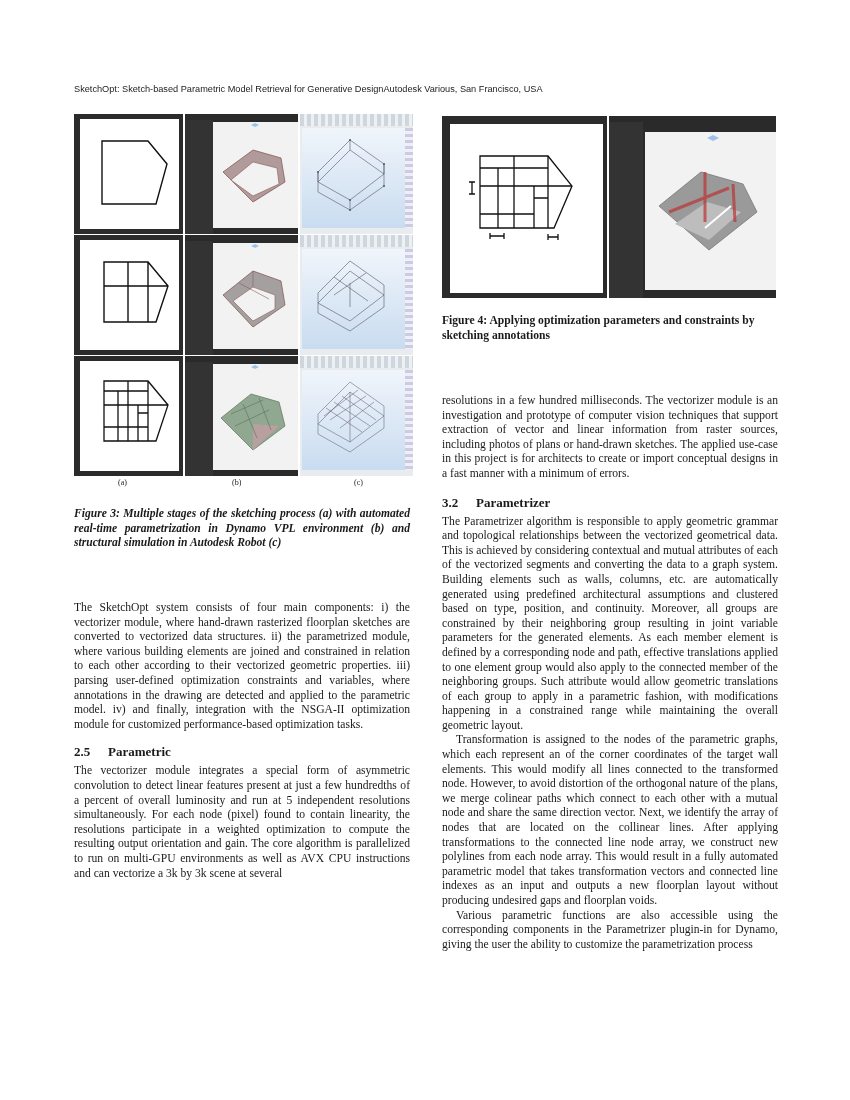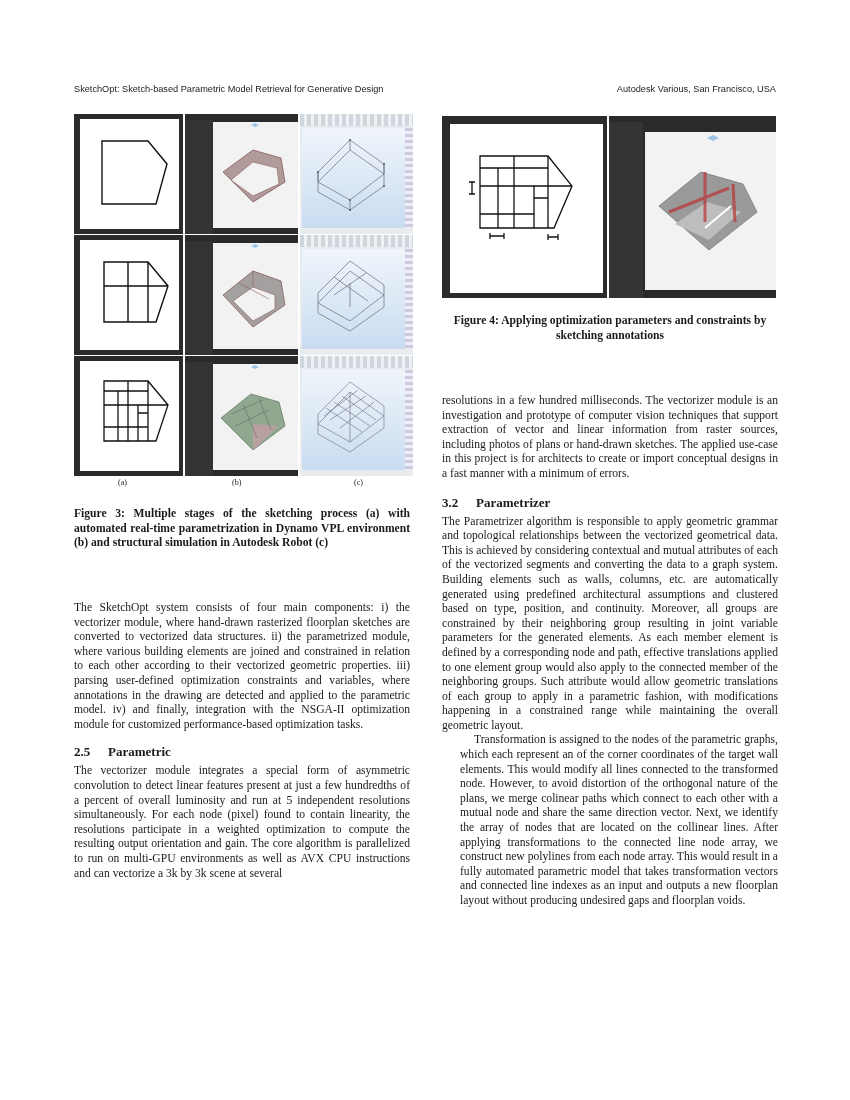--- a/index.html
+++ b/index.html
@@ -1,22 +1,22 @@
 <!DOCTYPE html>
 <html><head>
 <meta charset="utf-8">
 <style>
   html,body{margin:0;padding:0;background:#fff;}
   body{width:850px;height:1100px;position:relative;overflow:hidden;font-family:"Liberation Serif","DejaVu Serif",serif;color:#1a1a1a;}
-  .header{position:absolute;top:84px;left:74px;width:702px;display:flex;justify-content:space-between;font-family:"Liberation Sans","DejaVu Sans",sans-serif;font-size:9.2px;color:#222;gap:23px;}
+  .header{position:absolute;top:84px;left:74px;width:702px;display:flex;font-family:"Liberation Sans","DejaVu Sans",sans-serif;font-size:9.2px;color:#222;}
   .col{position:absolute;width:336px;}
   .col.left{left:74px;}
   .col.right{left:442px;}
   p.body{margin:0;font-size:11.6px;line-height:14.6px;text-align:justify;hyphens:auto;}
-  p.indent{text-indent:14px;margin-left:18px;}
+  p.indent{text-indent:14px;}
   .caption{font-weight:bold;font-size:11.6px;line-height:14.6px;text-align:justify;margin:0;}
   h2{margin:0;font-size:14.5px;font-weight:bold;letter-spacing:0.2px;}
   h3{margin:0;font-size:13px;font-weight:bold;}
   .secnum{display:inline-block;width:26px;}
   .subnum{display:inline-block;width:34px;}
   
   .fig3{position:absolute;left:74px;top:114px;width:339px;height:362px;}
   .panel{position:absolute;overflow:hidden;}
   .ps{background:#2b2b2b;}
   .ps .canvas{position:absolute;left:6px;top:5px;right:4px;bottom:5px;background:#fff;}
@@ -142,21 +142,21 @@
         </g>
       </svg>
     </div>
       <div class="rbar"></div>
   </div>
 </div>
 <span class="sub" style="left:118px;">(a)</span>
 <span class="sub" style="left:232px;">(b)</span>
 <span class="sub" style="left:354px;">(c)</span>
 
-<div class="col left" style="top:507px;">
+<div class="col left" style="top:507px;font-style:italic;">
   <p class="caption">Figure 3: Multiple stages of the sketching process (a) with automated real-time parametrization in Dynamo VPL environment (b) and structural simulation in Autodesk Robot (c)</p>
 </div>
 
 <div class="col left" style="top:597px;">
   <p class="body" style="margin-top:4px;">The SketchOpt system consists of four main components: i) the vectorizer module, where hand-drawn rasterized floorplan sketches are converted to vectorized data structures. ii) the parametrized module, where various building elements are joined and constrained in relation to each other according to their vectorized geometric properties. iii) parsing user-defined optimization constraints and variables, where annotations in the drawing are detected and applied to the parametric model. iv) and finally, integration with the NSGA-II optimization module for customized performance-based optimization tasks.</p>
   <h3 style="margin-top:12px;">
     <span class="subnum">2.5</span><span>Parametric</span>
   </h3>
   <p class="body" style="margin-top:4px;">The vectorizer module integrates a special form of asymmetric convolution to detect linear features present at just a few hundredths of a percent of overall luminosity and run at 5 independent resolutions simultaneously. For each node (pixel) found to contain linearity, the resolutions participate in a weighted optimization to compute the resulting output orientation and gain. The core algorithm is parallelized to run on multi-GPU environments as well as AVX CPU instructions and can vectorize a 3k by 3k scene at several</p>
 </div>
@@ -183,23 +183,24 @@
         <path d="M14 74 L56 40 L98 52 L112 80 L64 118 Z" fill="#9a9a9a" stroke="#777" stroke-width="0.8"></path>
         <path d="M30 92 L62 70 L96 80 L64 108 Z" fill="#bdbdbd"></path>
         <path d="M24 80 L84 56 M60 40 L60 90 M88 52 L90 90" stroke="#b33" stroke-width="3" opacity="0.7"></path>
         <path d="M60 96 L86 74" stroke="#fff" stroke-width="2"></path>
       </svg>
     </div>
   </div>
 </div>
 
 <div class="col right" style="top:314px;">
-  <p class="caption" style="text-align:center;">Figure 4: Applying optimization parameters and constraints by sketching annotations</p>
+  <p class="caption" style="text-align:left;">Figure 4: Applying optimization parameters and constraints by sketching annotations</p>
 </div>
 
 <div class="col right" style="top:394px;">
   <p class="body">resolutions in a few hundred milliseconds. The vectorizer module is an investigation and prototype of computer vision techniques that support extraction of vector and linear information from raster sources, including photos of plans or hand-drawn sketches. The applied use-case in this project is for architects to create or import conceptual designs in a fast manner with a minimum of errors.</p>
   <h3 style="margin-top:13px;">
     <span class="subnum">3.2</span><span>Parametrizer</span>
   </h3>
   <p class="body" style="margin-top:4px;">The Parametrizer algorithm is responsible to apply geometric grammar and topological relationships between the vectorized geometrical data. This is achieved by considering contextual and mutual attributes of each of the vectorized segments and converting the data to a graph system. Building elements such as walls, columns, etc. are automatically generated using predefined architectural assumptions and clustered based on type, position, and continuity. Moreover, all groups are constrained by their neighboring group resulting in joint variable parameters for the generated elements. As each member element is defined by a corresponding node and path, effective translations applied to one element group would also apply to the connected member of the neighboring groups. Such attribute would allow geometric translations of each group to apply in a parametric fashion, with modifications happening in a constrained range while maintaining the overall geometric layout.</p>
   <p class="body indent">Transformation is assigned to the nodes of the parametric graphs, which each represent an of the corner coordinates of the target wall elements. This would modify all lines connected to the transformed node. However, to avoid distortion of the orthogonal nature of the plans, we merge colinear paths which connect to each other with a mutual node and share the same direction vector. Next, we identify the array of nodes that are located on the collinear lines. After applying transformations to the connected line node array, we construct new polylines from each node array. This would result in a fully automated parametric model that takes transformation vectors and connected line indexes as an input and outputs a new floorplan layout without producing undesired gaps and floorplan voids.</p>
+  <p class="body indent">Various parametric functions are also accessible using the corresponding components in the Parametrizer plugin-in for Dynamo, giving the user the ability to customize the parametrization process</p>
 </div>
 
 </body></html>

